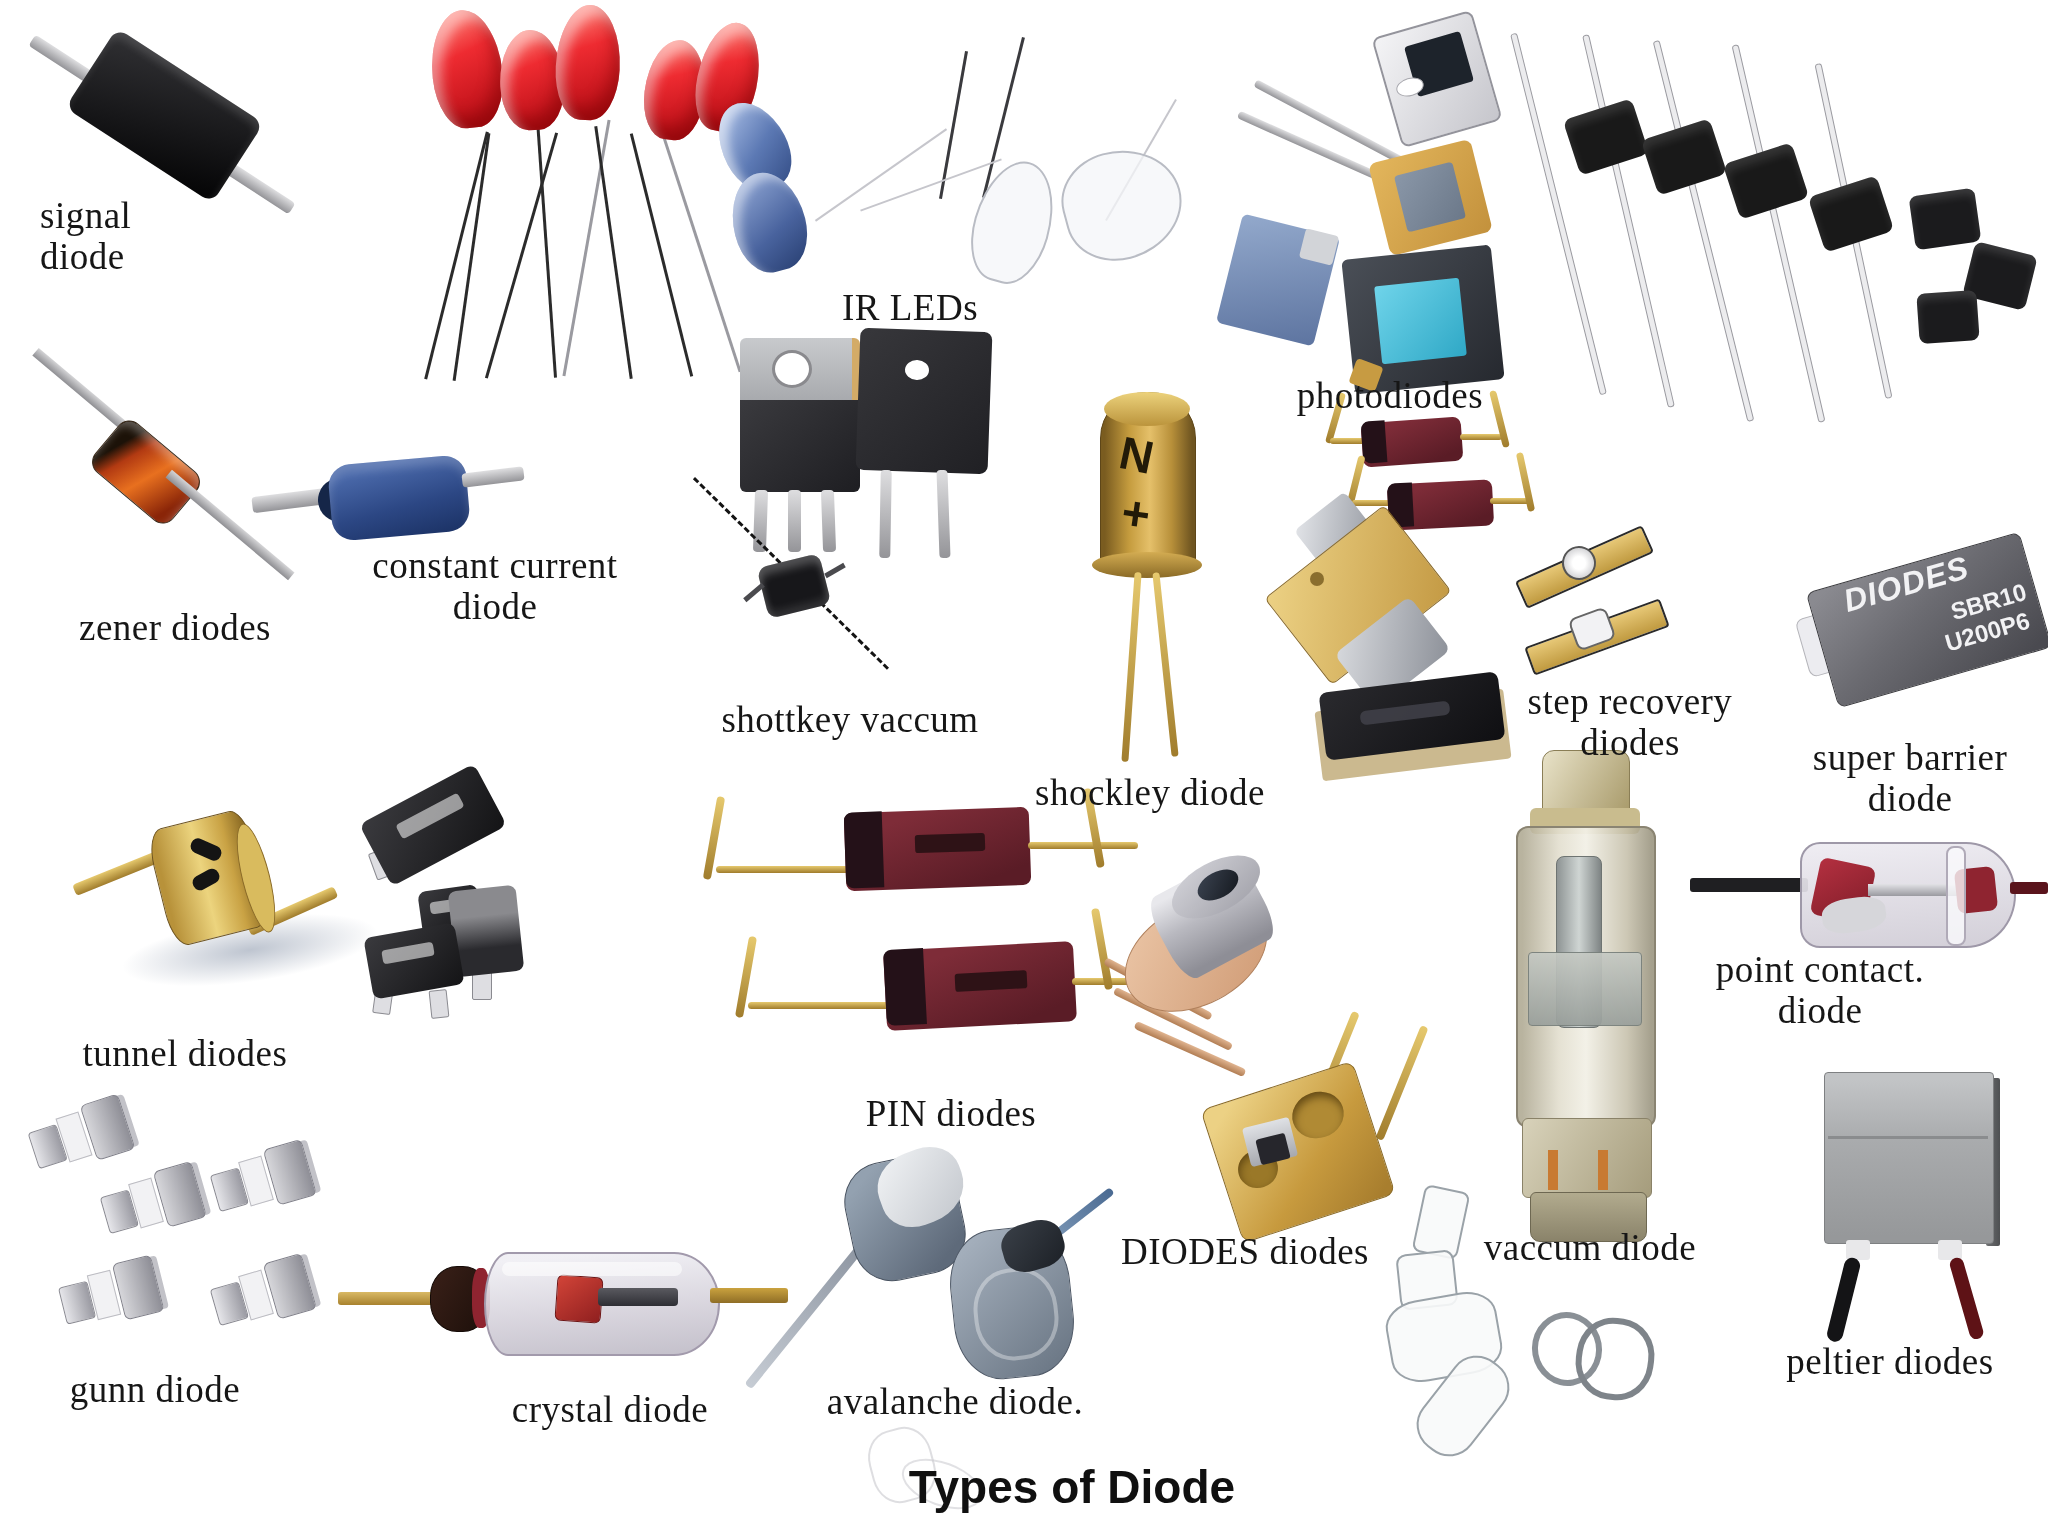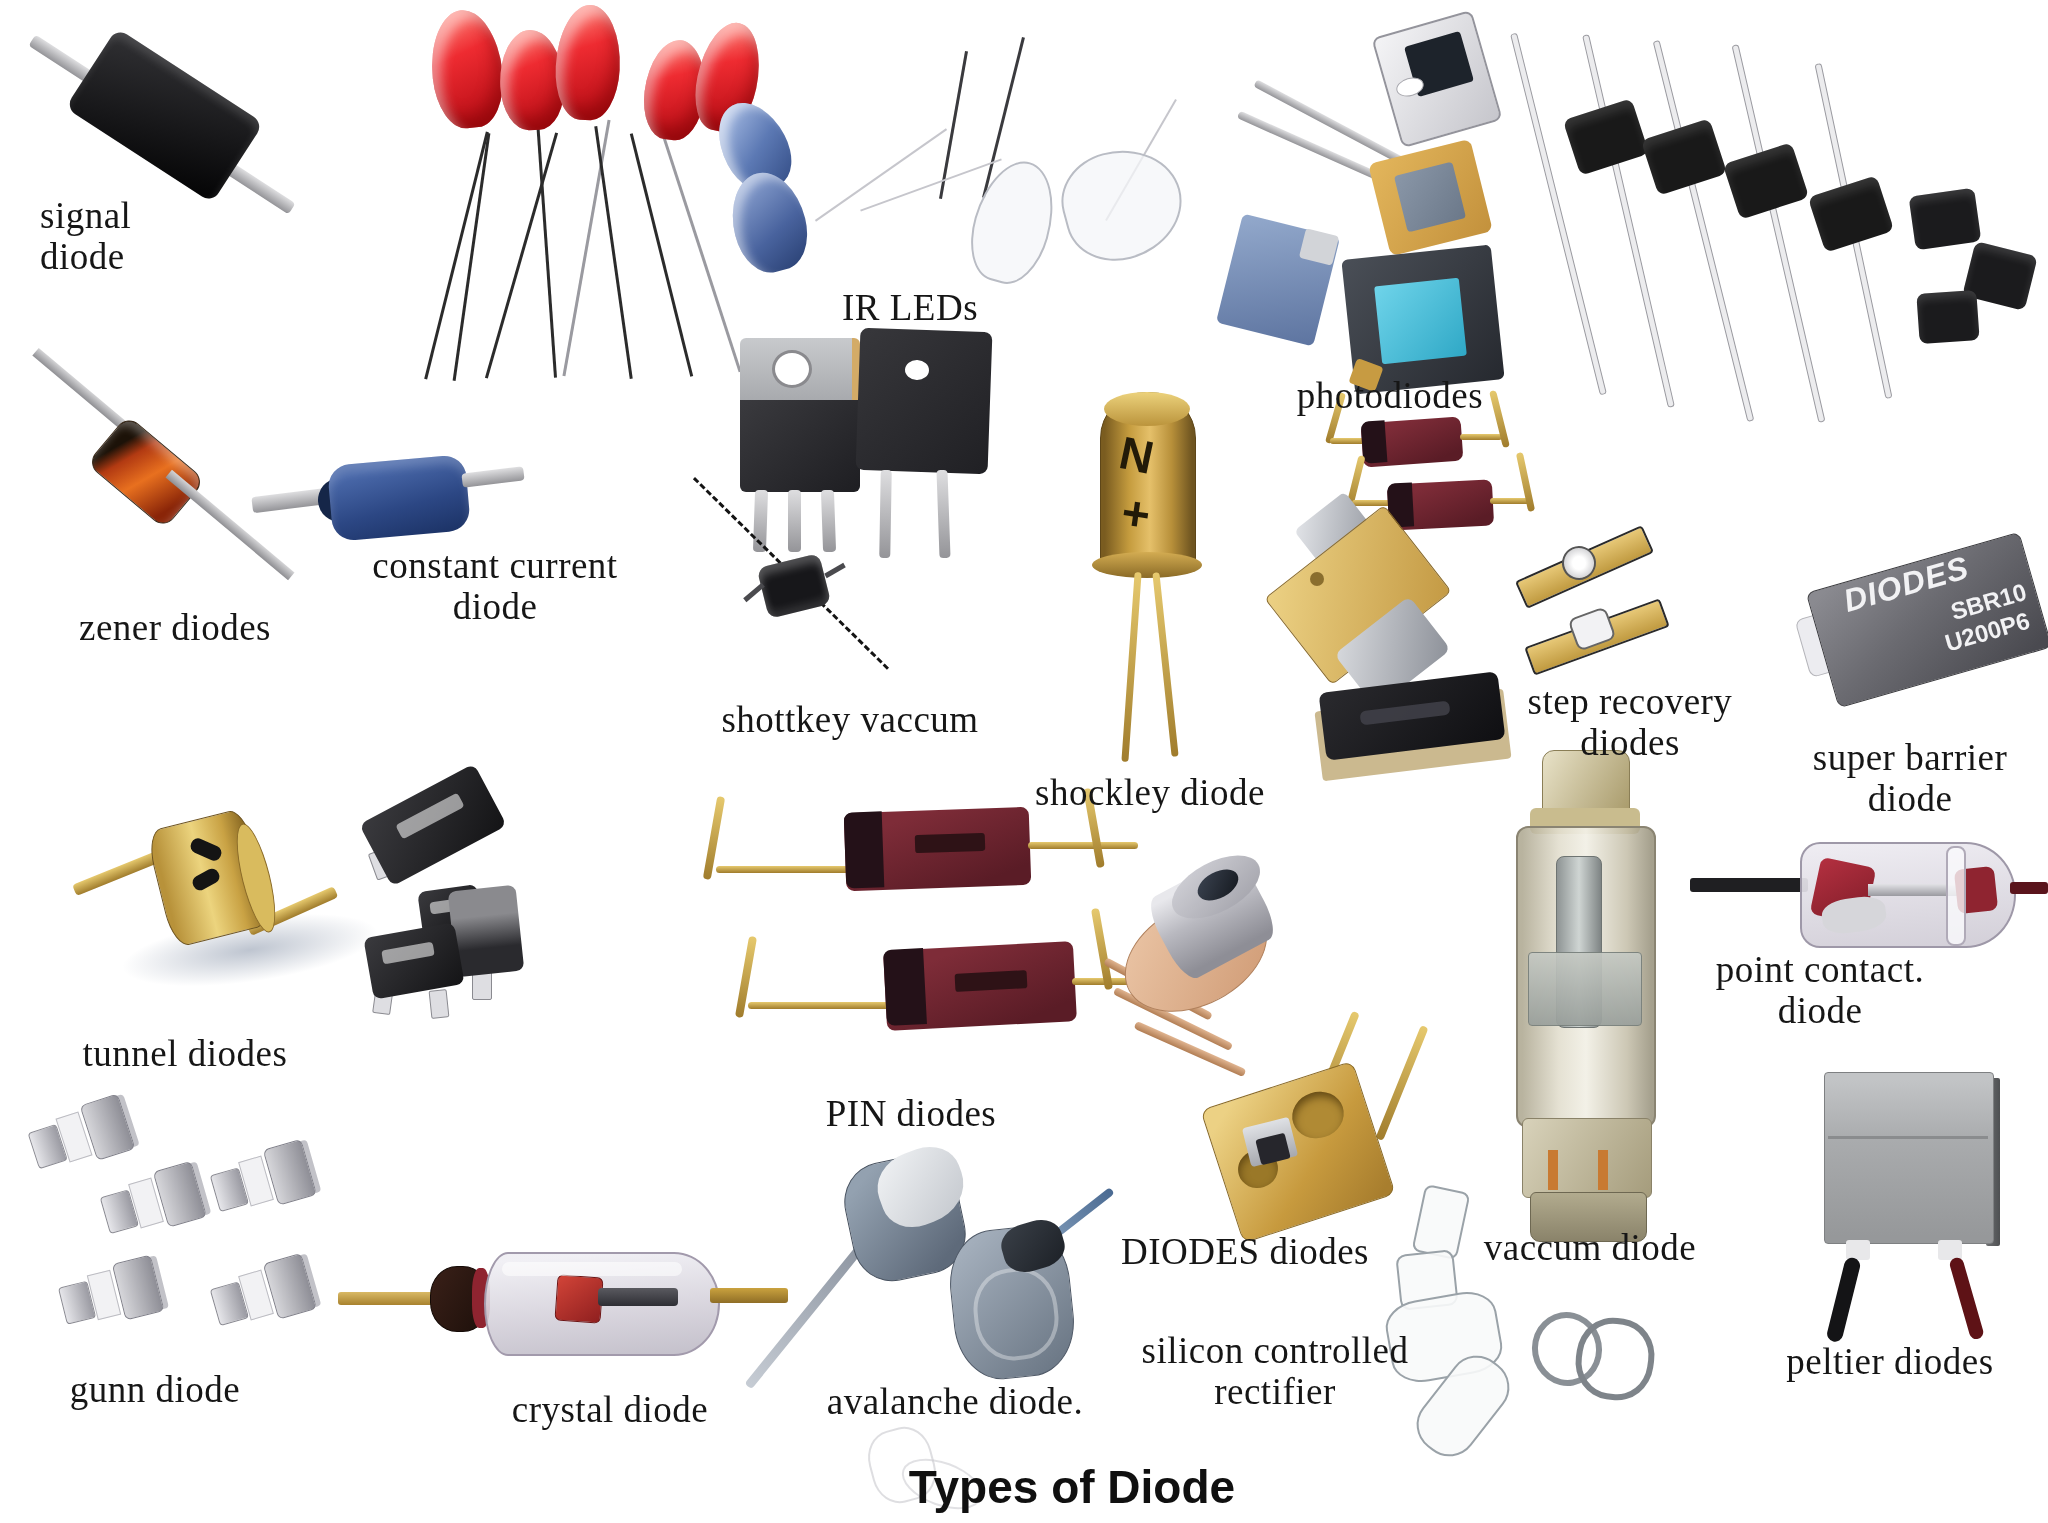--- a/index.html
+++ b/index.html
@@ -16,21 +16,21 @@
   #lbl-photo{left:1280px;top:376px;width:220px;}
   #lbl-tvs{left:1600px;top:386px;width:400px;}
   #lbl-zener{left:55px;top:608px;width:240px;}
   #lbl-cc{left:330px;top:546px;width:330px;}
   #lbl-shottkey{left:715px;top:700px;width:270px;}
   #lbl-shockley{left:1000px;top:773px;width:300px;}
   #lbl-step{left:1495px;top:682px;width:270px;}
   #lbl-sbd{left:1790px;top:738px;width:240px;}
   #lbl-tunnel{left:80px;top:1034px;width:210px;}
   #lbl-varactor{left:330px;top:1070px;width:230px;}
-  #lbl-pin{left:796px;top:1094px;width:230px;}
+  #lbl-pin{left:836px;top:1094px;width:230px;}
   #lbl-pcd{left:1690px;top:950px;width:260px;}
   #lbl-gunn{left:40px;top:1370px;width:230px;}
   #lbl-crystal{left:470px;top:1390px;width:280px;}
   #lbl-aval{left:810px;top:1382px;width:290px;}
   #lbl-laser{left:1105px;top:1232px;width:280px;}
   #lbl-scr{left:1105px;top:1331px;width:340px;}
   #lbl-vac{left:1460px;top:1228px;width:260px;}
   #lbl-peltier{left:1755px;top:1342px;width:270px;}
   #page-title{left:872px;top:1460px;width:400px;font-family:"Liberation Sans","DejaVu Sans",sans-serif;
        font-weight:700;font-size:46px;color:#101010;text-align:center;position:absolute;}
@@ -609,19 +609,17 @@
   <div class="lbl c" id="lbl-sbd">super barrier
 diode</div>
   <div class="lbl c" id="lbl-tunnel">tunnel diodes</div>
   <div class="lbl c" id="lbl-pin">PIN diodes</div>
   <div class="lbl c" id="lbl-pcd">point contact.
 diode</div>
   <div class="lbl c" id="lbl-gunn">gunn diode</div>
   <div class="lbl c" id="lbl-crystal">crystal diode</div>
   <div class="lbl c" id="lbl-aval">avalanche diode.</div>
   <div class="lbl c" id="lbl-laser">DIODES diodes</div>
-  <div class="lbl c" id="lbl-scr">silicon controlled
-rectifier</div>
   <div class="lbl c" id="lbl-vac">vaccum diode</div>
   <div class="lbl c" id="lbl-peltier">peltier diodes</div>
 
   <div id="page-title">Types of Diode</div>
 </div>
 
 </body></html>

